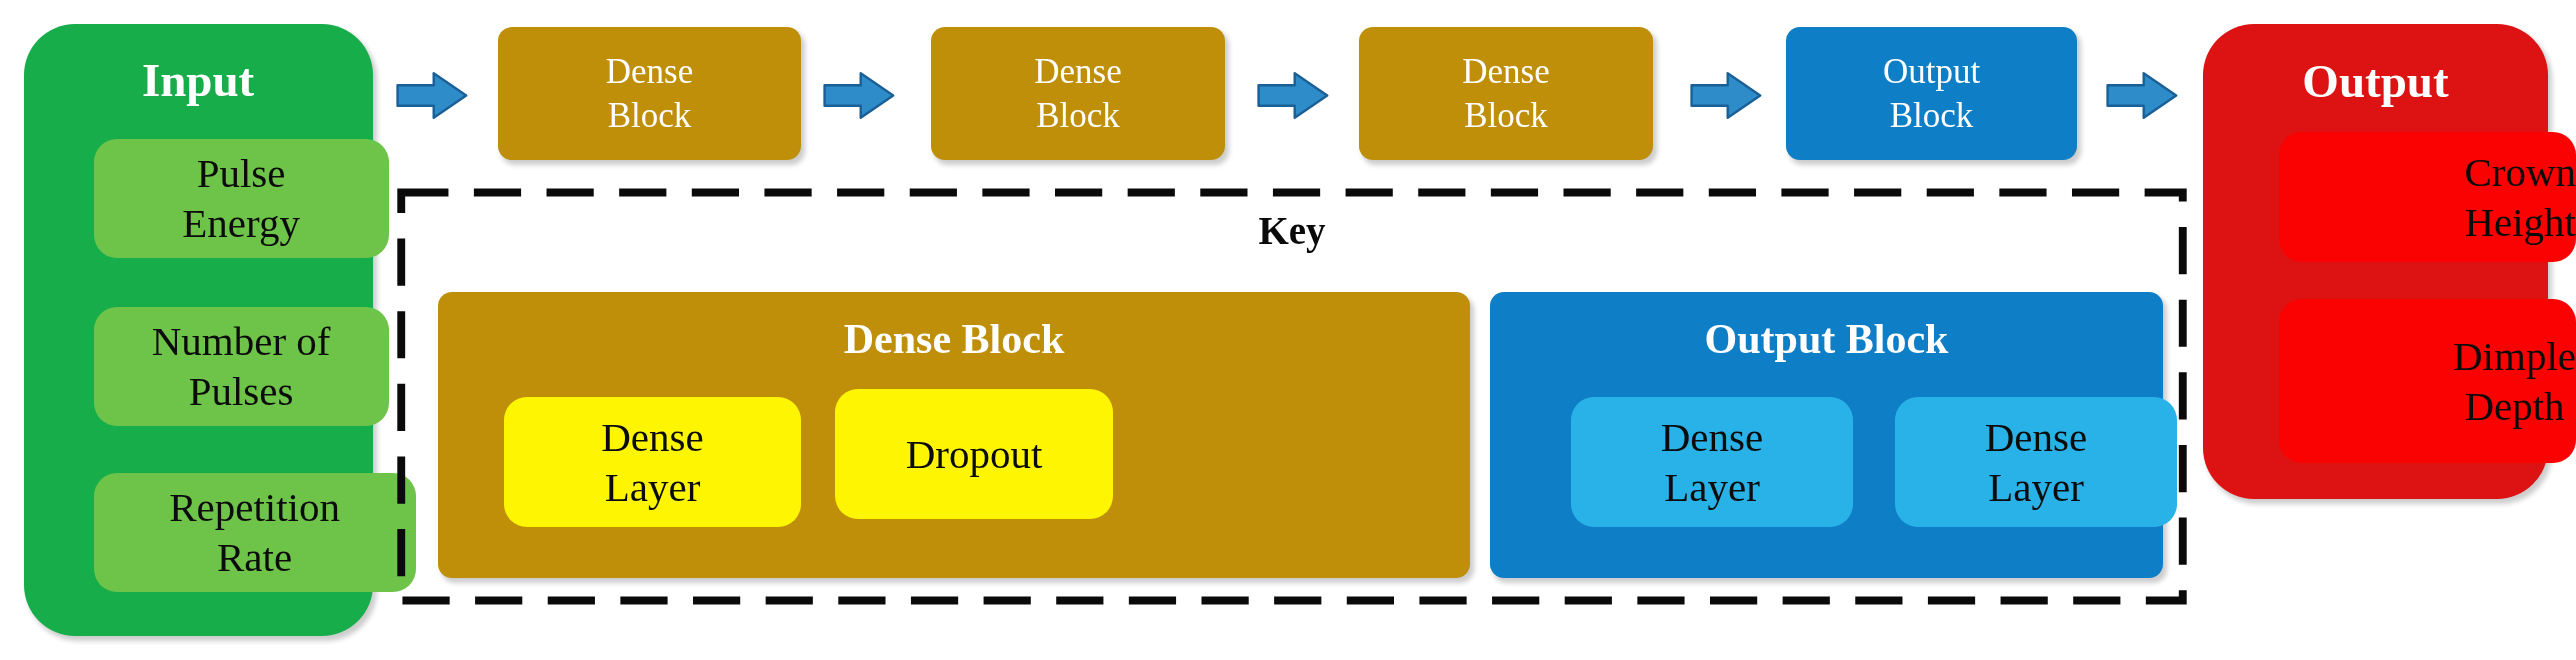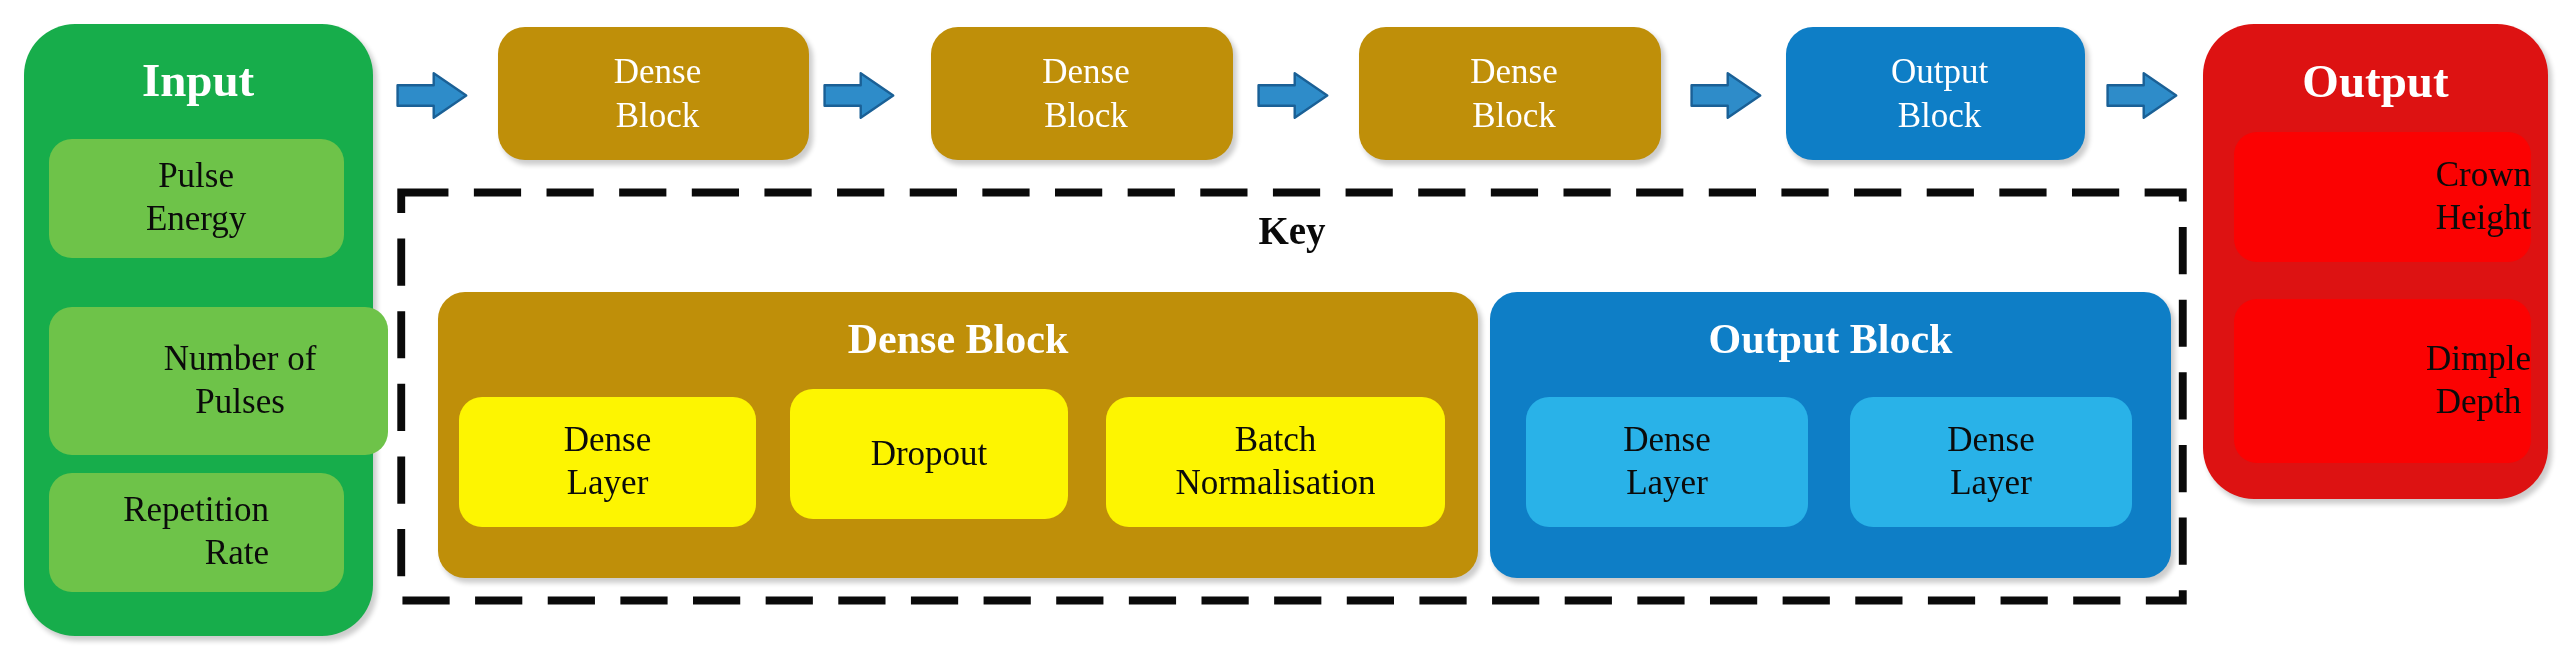--- a/index.html
+++ b/index.html
@@ -5,32 +5,33 @@
   html,body{margin:0;padding:0;background:#ffffff;}
   .canvas{
     position:relative;
     width:2576px;height:660px;
     background:#ffffff;
     font-family:"Liberation Serif","DejaVu Serif",serif;
     overflow:hidden;
   }
   .abs{position:absolute;}
   .rounded-xl{border-radius:51px;}
-  .rounded-lg{border-radius:27px;padding-left:8px;}
+  .rounded-lg{border-radius:14px;}
   .rounded-md{border-radius:23px;}
   .shadowed{box-shadow:3.6px 4.2px 5.4px rgba(0,0,0,0.20);}
   .col-title{
     position:absolute;left:0;right:0;top:31.5px;
     text-align:center;font-weight:bold;font-size:47px;line-height:1.1;
     color:#ffffff;
   }
   .sub-box{
     position:absolute;display:flex;align-items:center;justify-content:center;
-    text-align:center;font-size:35px;line-height:1.22;color:#0b0b0b;
+    text-align:center;font-size:41px;line-height:1.22;color:#0b0b0b;
     white-space:pre-line;
+    margin-left:45px;
   }
   .flow-block{
     position:absolute;top:27px;height:133px;
     display:flex;align-items:center;justify-content:center;
     text-align:center;color:#ffffff;font-size:35px;line-height:1.25;
     white-space:pre-line;
   }
   .gold{background:#BF8F09;}
   .blue{background:#0E7EC6;}
   .green-outer{background:#17AD4B;}
@@ -55,25 +56,25 @@
 <body>
 
 <div class="canvas">
 
   <div class="abs green-outer rounded-xl shadowed" style="left:23.6px;top:23.6px;width:349px;height:612px;">
     <div class="col-title">Input</div>
     <div class="sub-box green-inner rounded-md" style="left:25px;top:115px;width:295px;height:119px;">
       <span>Pulse
 Energy</span>
     </div>
-    <div class="sub-box green-inner rounded-md" style="left:25px;top:283px;width:295px;height:148px;padding-left:44px;">
+    <div class="sub-box green-inner rounded-md" style="left:25px;top:283px;width:295px;height:119px;">
       <span>Number of
 Pulses</span>
     </div>
-    <div class="sub-box green-inner rounded-md" style="left:25px;top:449px;width:295px;height:119px;text-align:right;">
+    <div class="sub-box green-inner rounded-md" style="left:25px;top:449px;width:322px;height:119px;">
       <span>Repetition
 Rate</span>
     </div>
   </div>
 
   <svg class="arrow-svg" style="left:396px;" viewBox="0 0 120 88">
     <path d="M2,27 H62 V7 L116,44 L62,81 V61 H2 Z" fill="#2E8CC9" stroke="#1A6096" stroke-width="4" stroke-linejoin="round"></path>
   </svg>
   <svg class="arrow-svg" style="left:823px;" viewBox="0 0 120 88">
     <path d="M2,27 H62 V7 L116,44 L62,81 V61 H2 Z" fill="#2E8CC9" stroke="#1A6096" stroke-width="4" stroke-linejoin="round"></path>
@@ -113,24 +114,20 @@
 
     <div class="legend gold rounded-lg shadowed" style="left:41px;width:1032px;">
       <div class="legend-title">Dense Block</div>
       <div class="sub-box yellow rounded-md" style="left:21px;top:105px;width:297px;height:130px;">
         <span>Dense
 Layer</span>
       </div>
       <div class="sub-box yellow rounded-md" style="left:352px;top:97px;width:278px;height:130px;text-align:right;">
         <span>Dropout</span>
       </div>
-      <div class="sub-box yellow rounded-md" style="left:668px;top:105px;width:339px;height:130px;">
-        <span>Batch
-Normalisation</span>
-      </div>
     </div>
 
     <div class="legend blue rounded-lg shadowed" style="left:1093px;width:673px;">
       <div class="legend-title">Output Block</div>
       <div class="sub-box lightblue rounded-md" style="left:36px;top:105px;width:282px;height:130px;">
         <span>Dense
 Layer</span>
       </div>
       <div class="sub-box lightblue rounded-md" style="left:360px;top:105px;width:282px;height:130px;">
         <span>Dense

